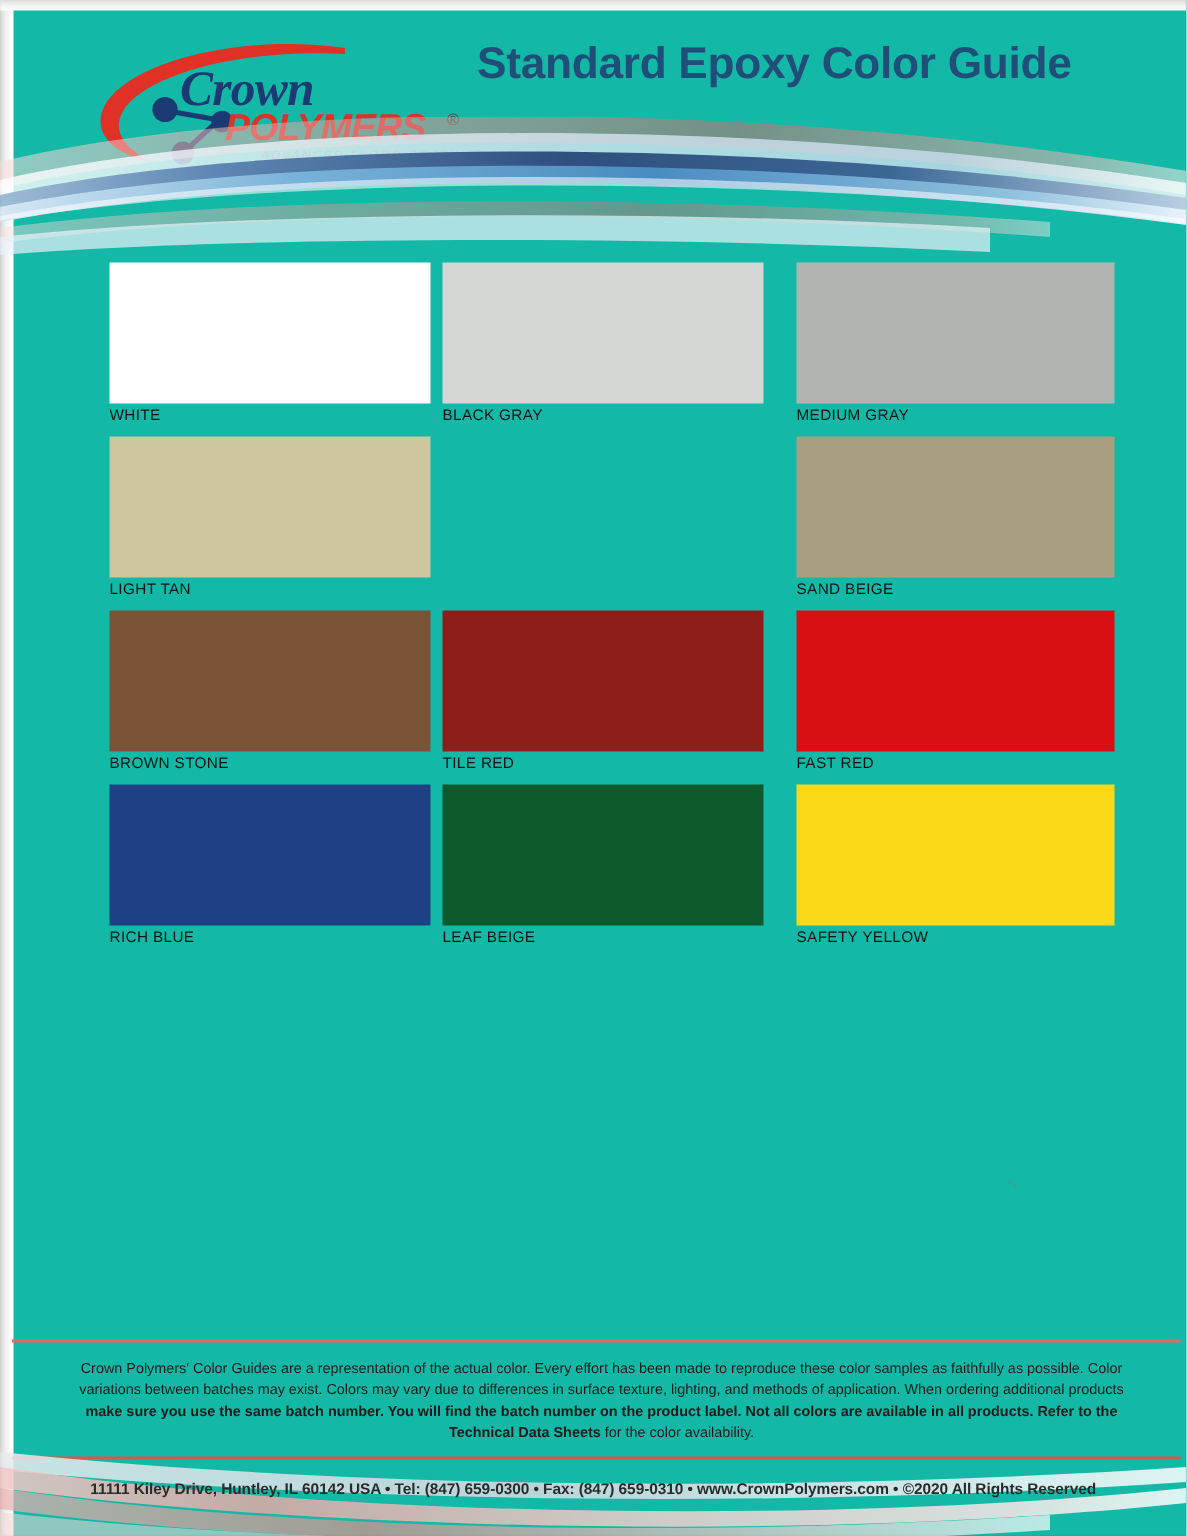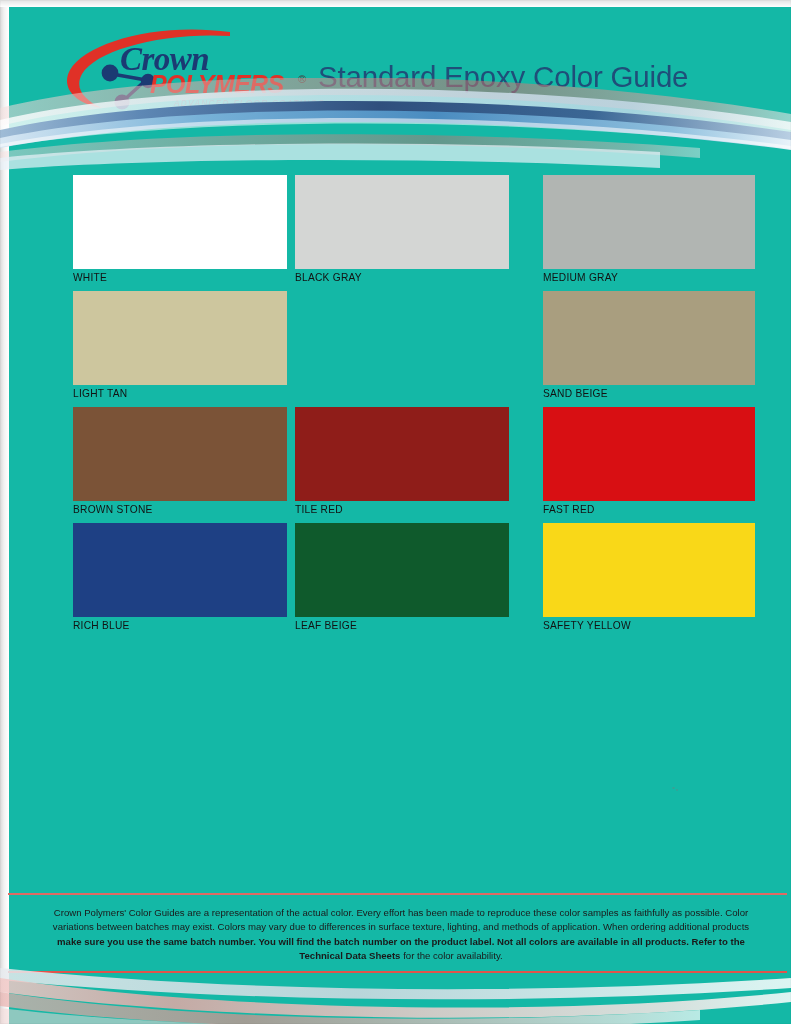--- a/index.html
+++ b/index.html
@@ -45,24 +45,24 @@
   }
 
   
   #logo {
     position: absolute; left: 62px; top: 26px;
     width: 262px; height: 86px;
   }
   #logo svg { display: block; }
 
   #doc-title {
-    position: absolute; left: 318px; top: 60px;
+    position: absolute; left: 318px; top: 26px;
     width: 440px;
     font-size: 29.5px;
-    font-weight: normal;
+    font-weight: bold;
     color: #1f4e79;
     letter-spacing: -0.2px;
     font-family: "Liberation Sans", sans-serif;
     white-space: nowrap;
   }
 
   
   #header-swoosh {
     position: absolute; left: 0; top: 78px; width: 791px; height: 92px;
     overflow: hidden;
@@ -78,21 +78,21 @@
     position: relative;
     height: 116px;
   }
   .cell {
     position: absolute;
     width: 214px;
     top: 0;
   }
   .cell.c0 { left: 0px; }
   .cell.c1 { left: 222px; }
-  .cell.c2 { left: 458px; width: 212px; margin-left: 12px; }
+  .cell.c2 { left: 458px; width: 212px; }
 
   .chip {
     width: 214px;
     height: 94px;
     display: block;
   }
   .cell.c2 .chip { width: 212px; }
   .chip.white-chip {
     background: #ffffff;
   }
@@ -332,14 +332,15 @@
       <path d="M0 6 C 230 30 520 34 791 16 L791 26 C 520 44 230 40 0 18 Z" fill="url(#fGray)" opacity="0.85"></path>
 
       <path d="M0 16 C 210 48 540 56 791 30 L791 40 C 540 66 210 58 0 30 Z" fill="url(#fRed)" opacity="0.85"></path>
 
       <path d="M0 30 C 180 58 460 64 700 48 L700 58 C 460 74 180 68 0 44 Z" fill="url(#fRed2)" opacity="0.7"></path>
 
       <path d="M0 46 C 150 64 380 70 580 62 L580 62 L0 62 Z" fill="#f3d6d4" opacity="0.55"></path>
     </svg>
   </div>
 
+  <div id="footer-text">11111 Kiley Drive, Huntley, IL 60142 USA • Tel: (847) 659-0300 • Fax: (847) 659-0310 • www.CrownPolymers.com • ©2020 All Rights Reserved</div>
 
 </div>
 
 </body></html>

